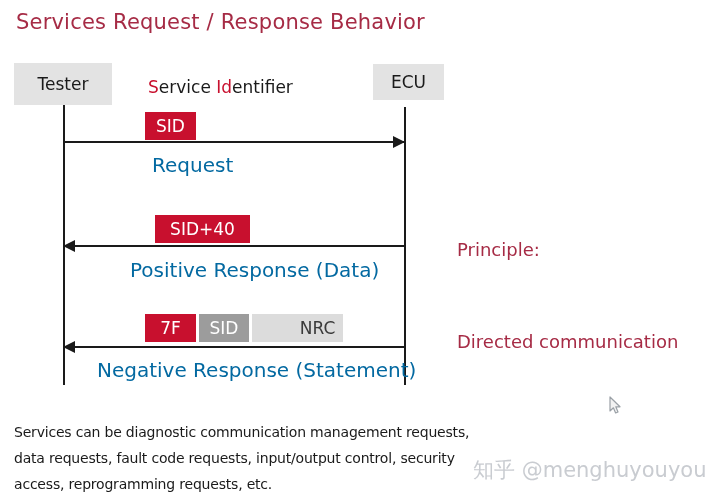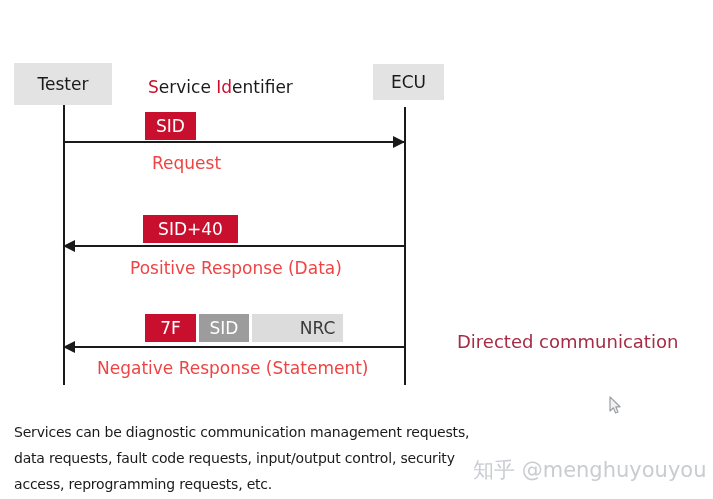--- a/index.html
+++ b/index.html
@@ -49,21 +49,21 @@
     height:28px;line-height:28px;
     text-align:center;
     font-size:17px;
     white-space:nowrap;
   }
   .badge.red{background:#c8102e;color:#ffffff;}
   .badge.gray{background:#9c9c9c;color:#ffffff;}
   .badge.lightgray{background:#dcdcdc;color:#3a3a3a;}
 
   .msg-label{
-    font-size:17px;color:#ef4444;white-space:nowrap;
+    font-size:20px;color:#0369a1;white-space:nowrap;
   }
 
   .principle-heading,.principle-text{
     color:#a62b45;font-size:18px;white-space:nowrap;
   }
   .principle-heading{left:457px;top:239px;}
   .principle-text{left:457px;top:286px;margin-top:45px;}
 
   .body-text{
     left:14px;top:419px;
@@ -82,50 +82,52 @@
     pointer-events:none;
   }
 
   .cursor{left:606px;top:396px;width:16px;height:20px;}
 </style>
 </head>
 <body>
 
 <div class="slide">
 
+  <div class="abs title">Services Request / Response Behavior</div>
 
   <div class="abs actor-box tester-box">
     <span>Tester</span>
   </div>
   <div class="abs actor-box ecu-box">
     <span>ECU</span>
   </div>
 
   <div class="abs svc-id"><span class="red">S</span><span>ervice </span><span class="red">Id</span><span>entifier</span></div>
 
   <div class="abs lifeline lifeline-left"></div>
   <div class="abs lifeline lifeline-right"></div>
 
   <div class="abs badge red" style="left:145px;top:112px;width:51px;">SID</div>
   <div class="abs msg-line" style="top:141px;"></div>
   <div class="abs arrowhead right" style="left:393px;top:136px;"></div>
   <div class="abs msg-label" style="left:152px;top:153px;">Request</div>
 
-  <div class="abs badge red" style="left:143px;top:215px;width:95px;">SID+40</div>
+  <div class="abs badge red" style="left:155px;top:215px;width:95px;">SID+40</div>
   <div class="abs msg-line" style="top:245px;"></div>
   <div class="abs arrowhead left" style="left:63px;top:240px;"></div>
   <div class="abs msg-label" style="left:130px;top:258px;">Positive Response (Data)</div>
 
   <div class="abs badge red" style="left:145px;top:314px;width:51px;">7F</div>
   <div class="abs badge gray" style="left:199px;top:314px;width:50px;">SID</div>
   <div class="abs badge lightgray" style="left:252px;top:314px;width:51px;padding-left:40px;">NRC</div>
   <div class="abs msg-line" style="top:346px;"></div>
   <div class="abs arrowhead left" style="left:63px;top:341px;"></div>
   <div class="abs msg-label" style="left:97px;top:358px;">Negative Response (Statement)</div>
 
+  <div class="abs principle-heading">Principle:</div>
   <div class="abs principle-text">Directed communication</div>
 
   <div class="abs body-text">
     <div>Services can be diagnostic communication management requests,</div>
     <div>data requests, fault code requests, input/output control, security</div>
     <div>access, reprogramming requests, etc.</div>
   </div>
 
   <div class="abs watermark">知乎 @menghuyouyou</div>
 

